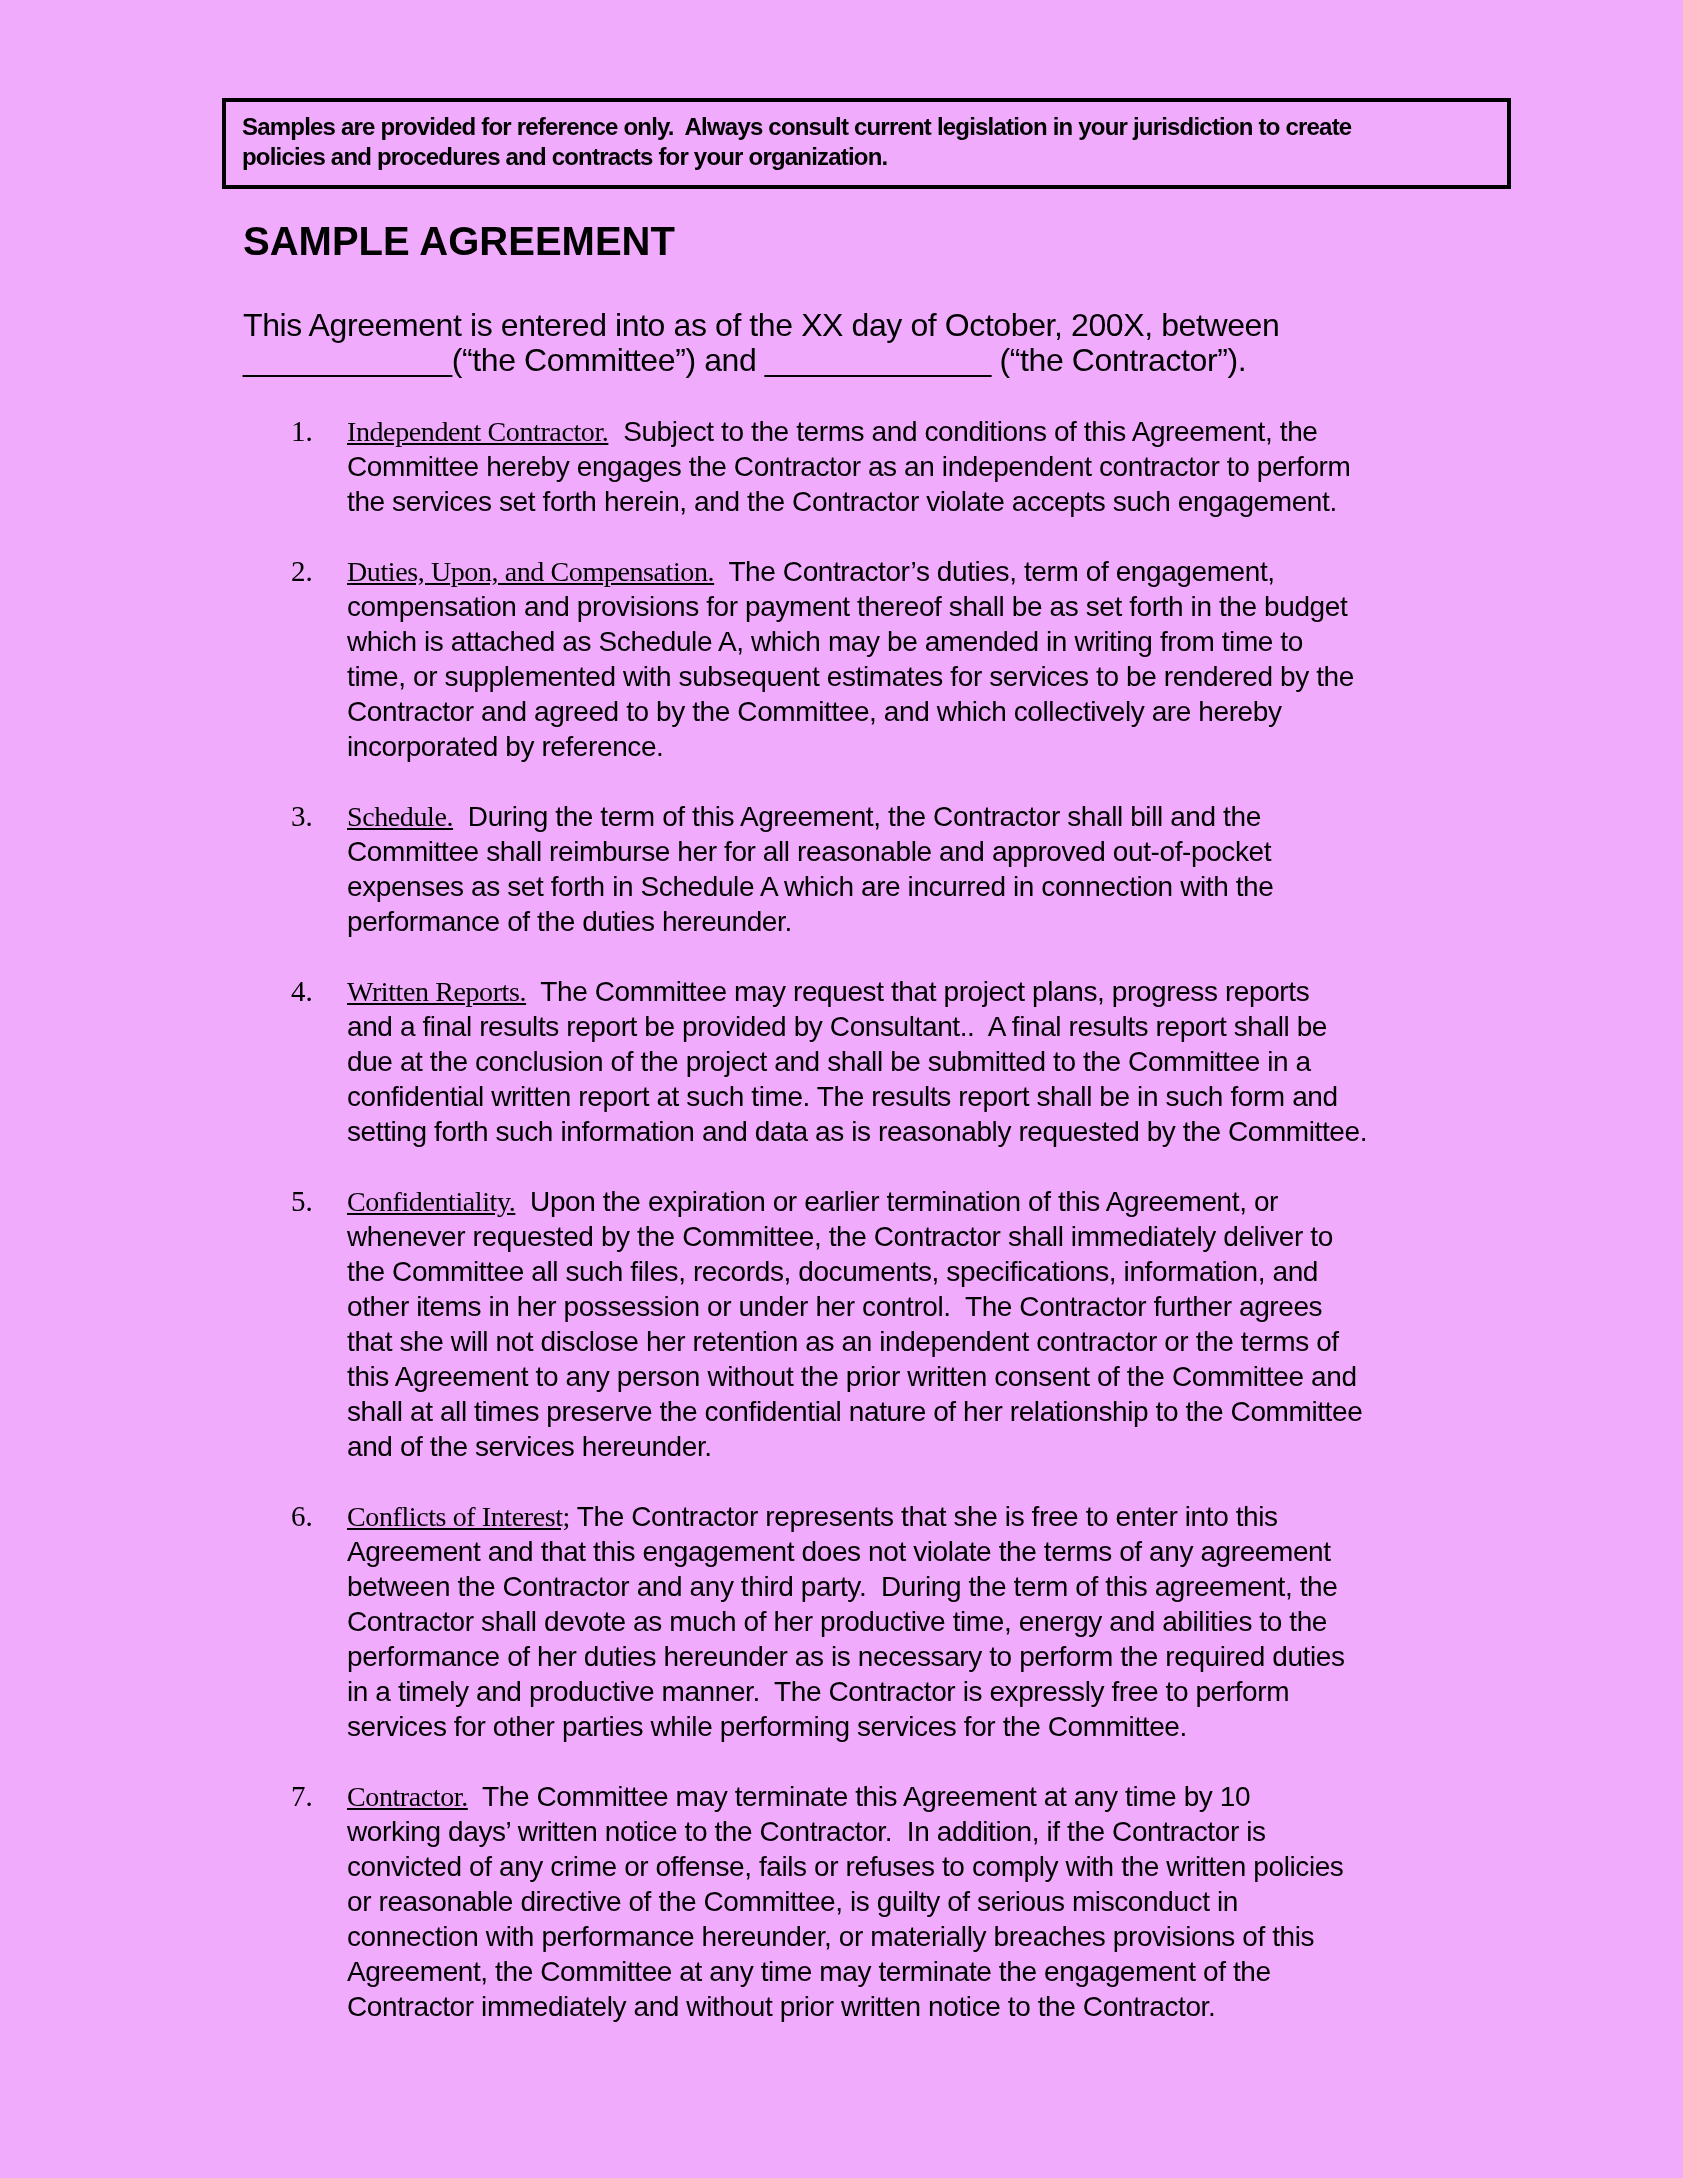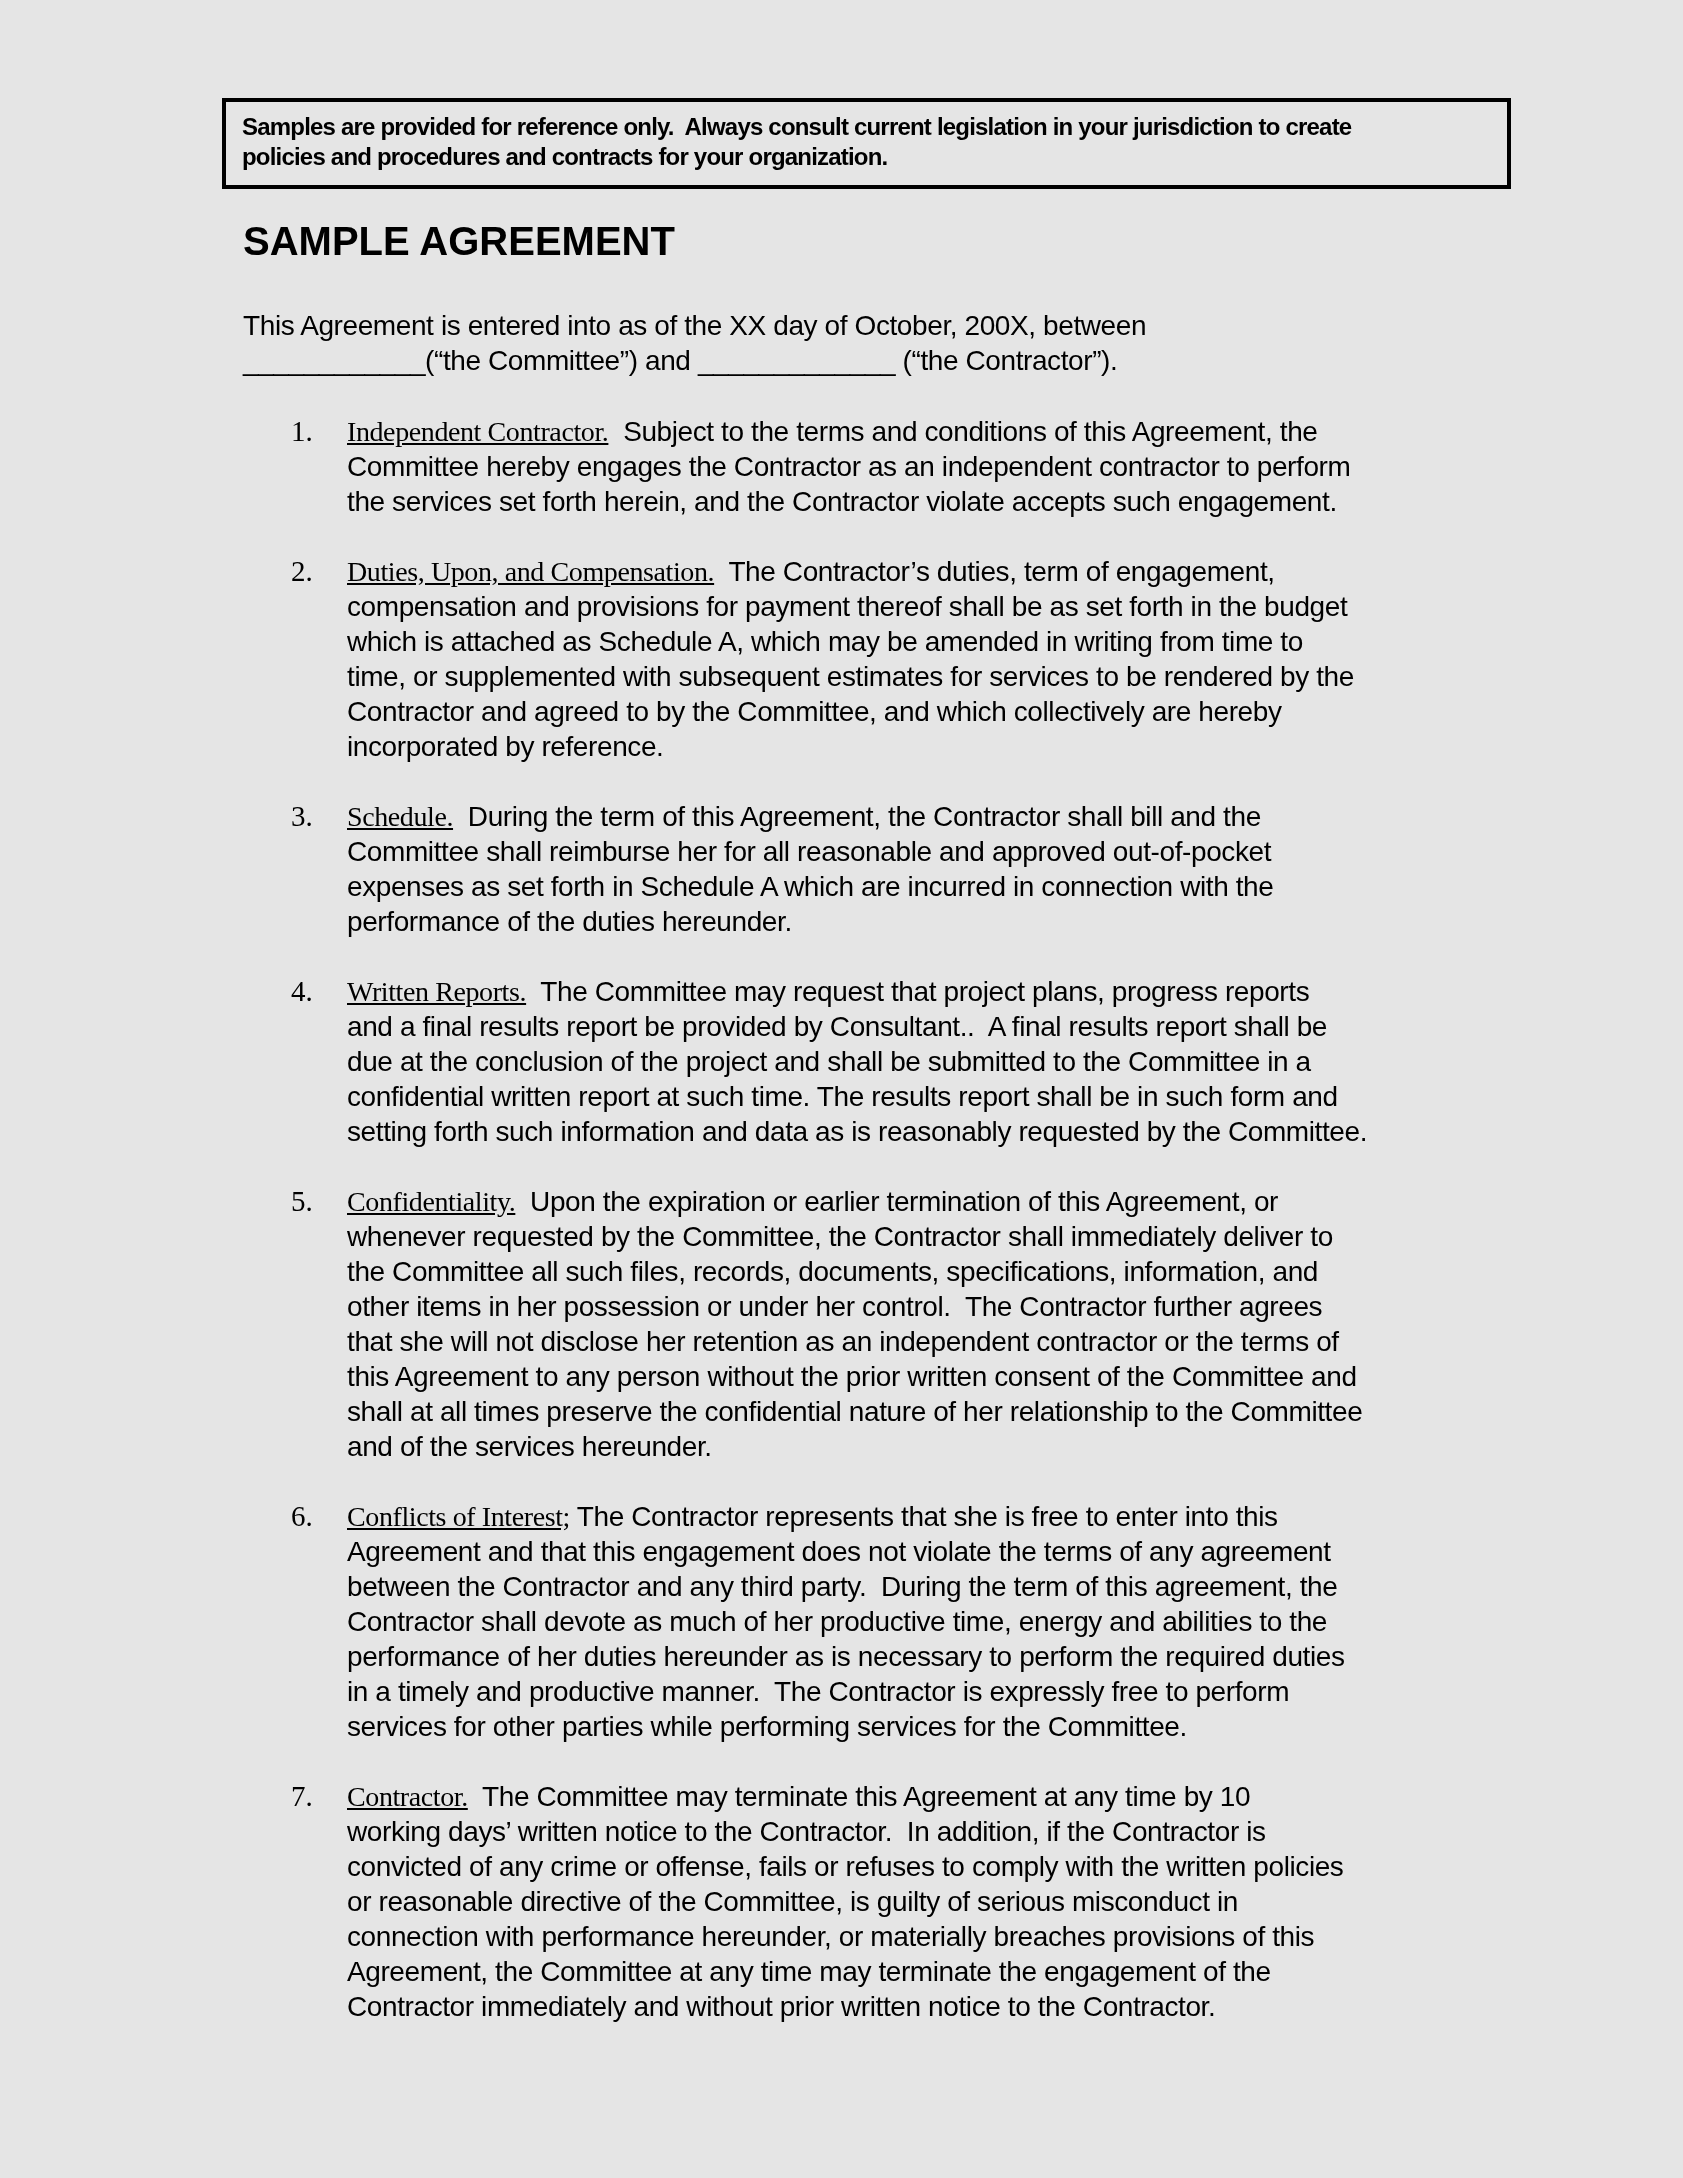--- a/index.html
+++ b/index.html
@@ -4,21 +4,21 @@
 <style>
   html, body {
     margin: 0;
     padding: 0;
     background: #ffffff;
   }
   .page {
     position: relative;
     width: 1683px;
     height: 2178px;
-    background: #e5e5e5;
+    background: #f0abfc;
     color: #000000;
     font-family: "Liberation Sans", sans-serif;
     overflow: hidden;
   }
   .disclaimer-box {
     box-sizing: border-box;
     margin: 98px 0 0 222px;
     width: 1289px;
     border: 4px solid #000000;
     padding: 10px 16px 13px 16px;
@@ -37,21 +37,21 @@
   .doc-title {
     margin: 29px 0 0 0;
     width: 1198px;
     text-align: left;
     font-weight: 700;
     font-size: 40px;
     line-height: 46px;
   }
   .intro {
     margin: 44px 0 12px 0;
-    font-size: 28px;
+    font-size: 32px;
     line-height: 35px;
     letter-spacing: -0.4px;
     white-space: pre-wrap;
     width: 1247px;
   }
   .sections {
     list-style: none;
     margin: 36px 0 0 0;
     padding: 0;
     width: 1317px;

